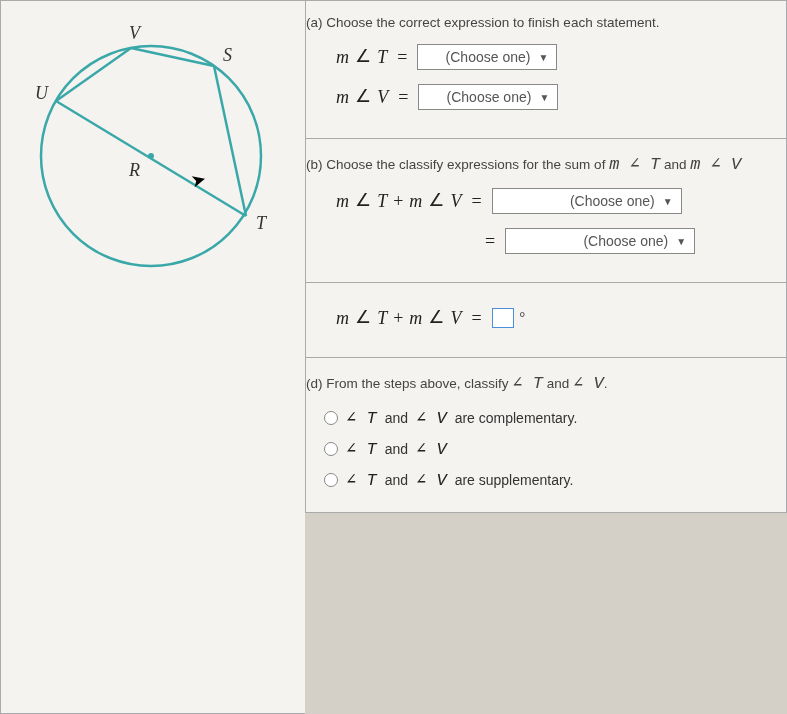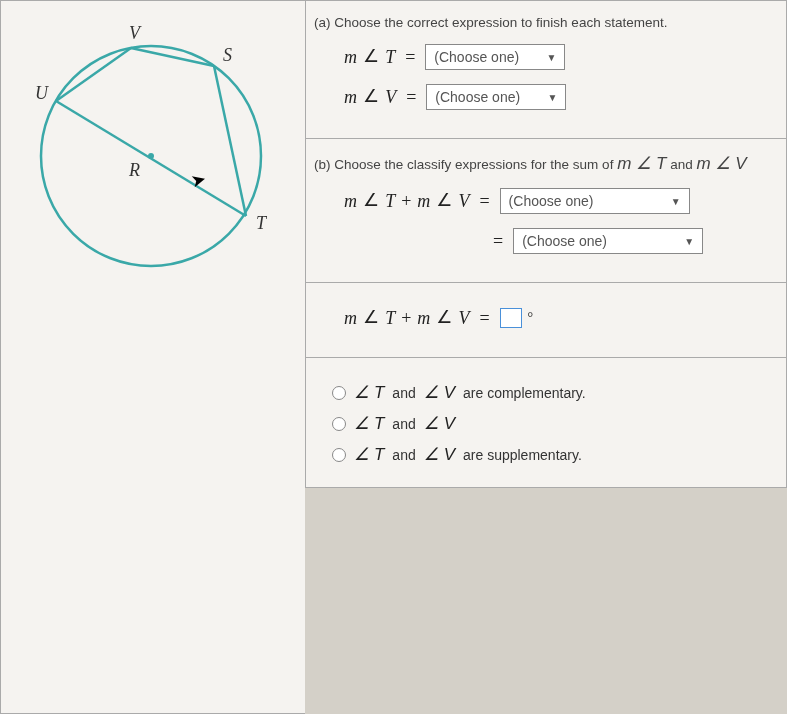--- a/index.html
+++ b/index.html
@@ -22,21 +22,21 @@
       position: relative;
     }
     .right-panel {
       flex: 1;
       display: flex;
       flex-direction: column;
     }
     .section {
       background: #f5f3f0;
       border: 1px solid #aaa;
-      padding: 14px 8px;
+      padding: 14px 0;
       border-bottom: none;
     }
     .section:last-child { border-bottom: 1px solid #aaa; }
     .prompt-text {
       color: #444;
       font-size: 13.5px;
       margin-bottom: 14px;
     }
     .equation-row {
       margin: 10px 0 14px 30px;
@@ -53,21 +53,21 @@
       display: inline-flex;
       align-items: center;
       background: #fff;
       border: 1px solid #888;
       padding: 4px 8px;
       font-family: Arial, sans-serif;
       font-style: normal;
       font-size: 14px;
       color: #555;
       min-width: 140px;
-      justify-content: space-between;
+      justify-content: flex-end;
       cursor: pointer;
     }
     .dropdown.wide { min-width: 190px; }
     .caret {
       font-size: 10px;
       color: #555;
       margin-left: 8px;
     }
     .angle-sym {
       font-style: normal;
@@ -94,21 +94,21 @@
     }
     .radio-circle {
       width: 14px;
       height: 14px;
       border: 1.5px solid #888;
       border-radius: 50%;
       background: #fff;
       cursor: pointer;
     }
     .radio-text { font-family: Arial, sans-serif; font-size: 14px; color: #333; }
-    .angle-expr { font-family: Liberation Sans, sans-serif; font-style: italic; font-size: 17px; }
+    .angle-expr { font-family: Liberation Mono, monospace; font-style: italic; font-size: 17px; }
     .cursor-arrow {
       position: absolute;
       left: 190px;
       top: 168px;
       font-size: 18px;
       color: #000;
       transform: rotate(-15deg);
       pointer-events: none;
     }
   </style>
@@ -194,20 +194,23 @@
       <span>m</span>
         <span class="angle-sym">∠</span>
         <span>V</span>
       <span style="font-style:normal;margin:0 4px;">=</span>
       <span class="input-box"></span>
         <span class="degree">°</span>
     </div>
   </div>
 
   <div class="section">
+    <div class="prompt-text">
+      <span>(d) From the steps above, classify </span><span class="angle-expr">∠ <span>T</span></span><span> and </span><span class="angle-expr">∠ <span>V</span></span><span>.</span>
+    </div>
     <div class="radio-row">
       <div class="radio-circle"></div>
       <span class="angle-expr">∠ <span>T</span></span>
       <span class="radio-text">and</span>
       <span class="angle-expr">∠ <span>V</span></span>
       <span class="radio-text"> are complementary.</span>
     </div>
     <div class="radio-row">
       <div class="radio-circle"></div>
       <span class="angle-expr">∠ <span>T</span></span>

